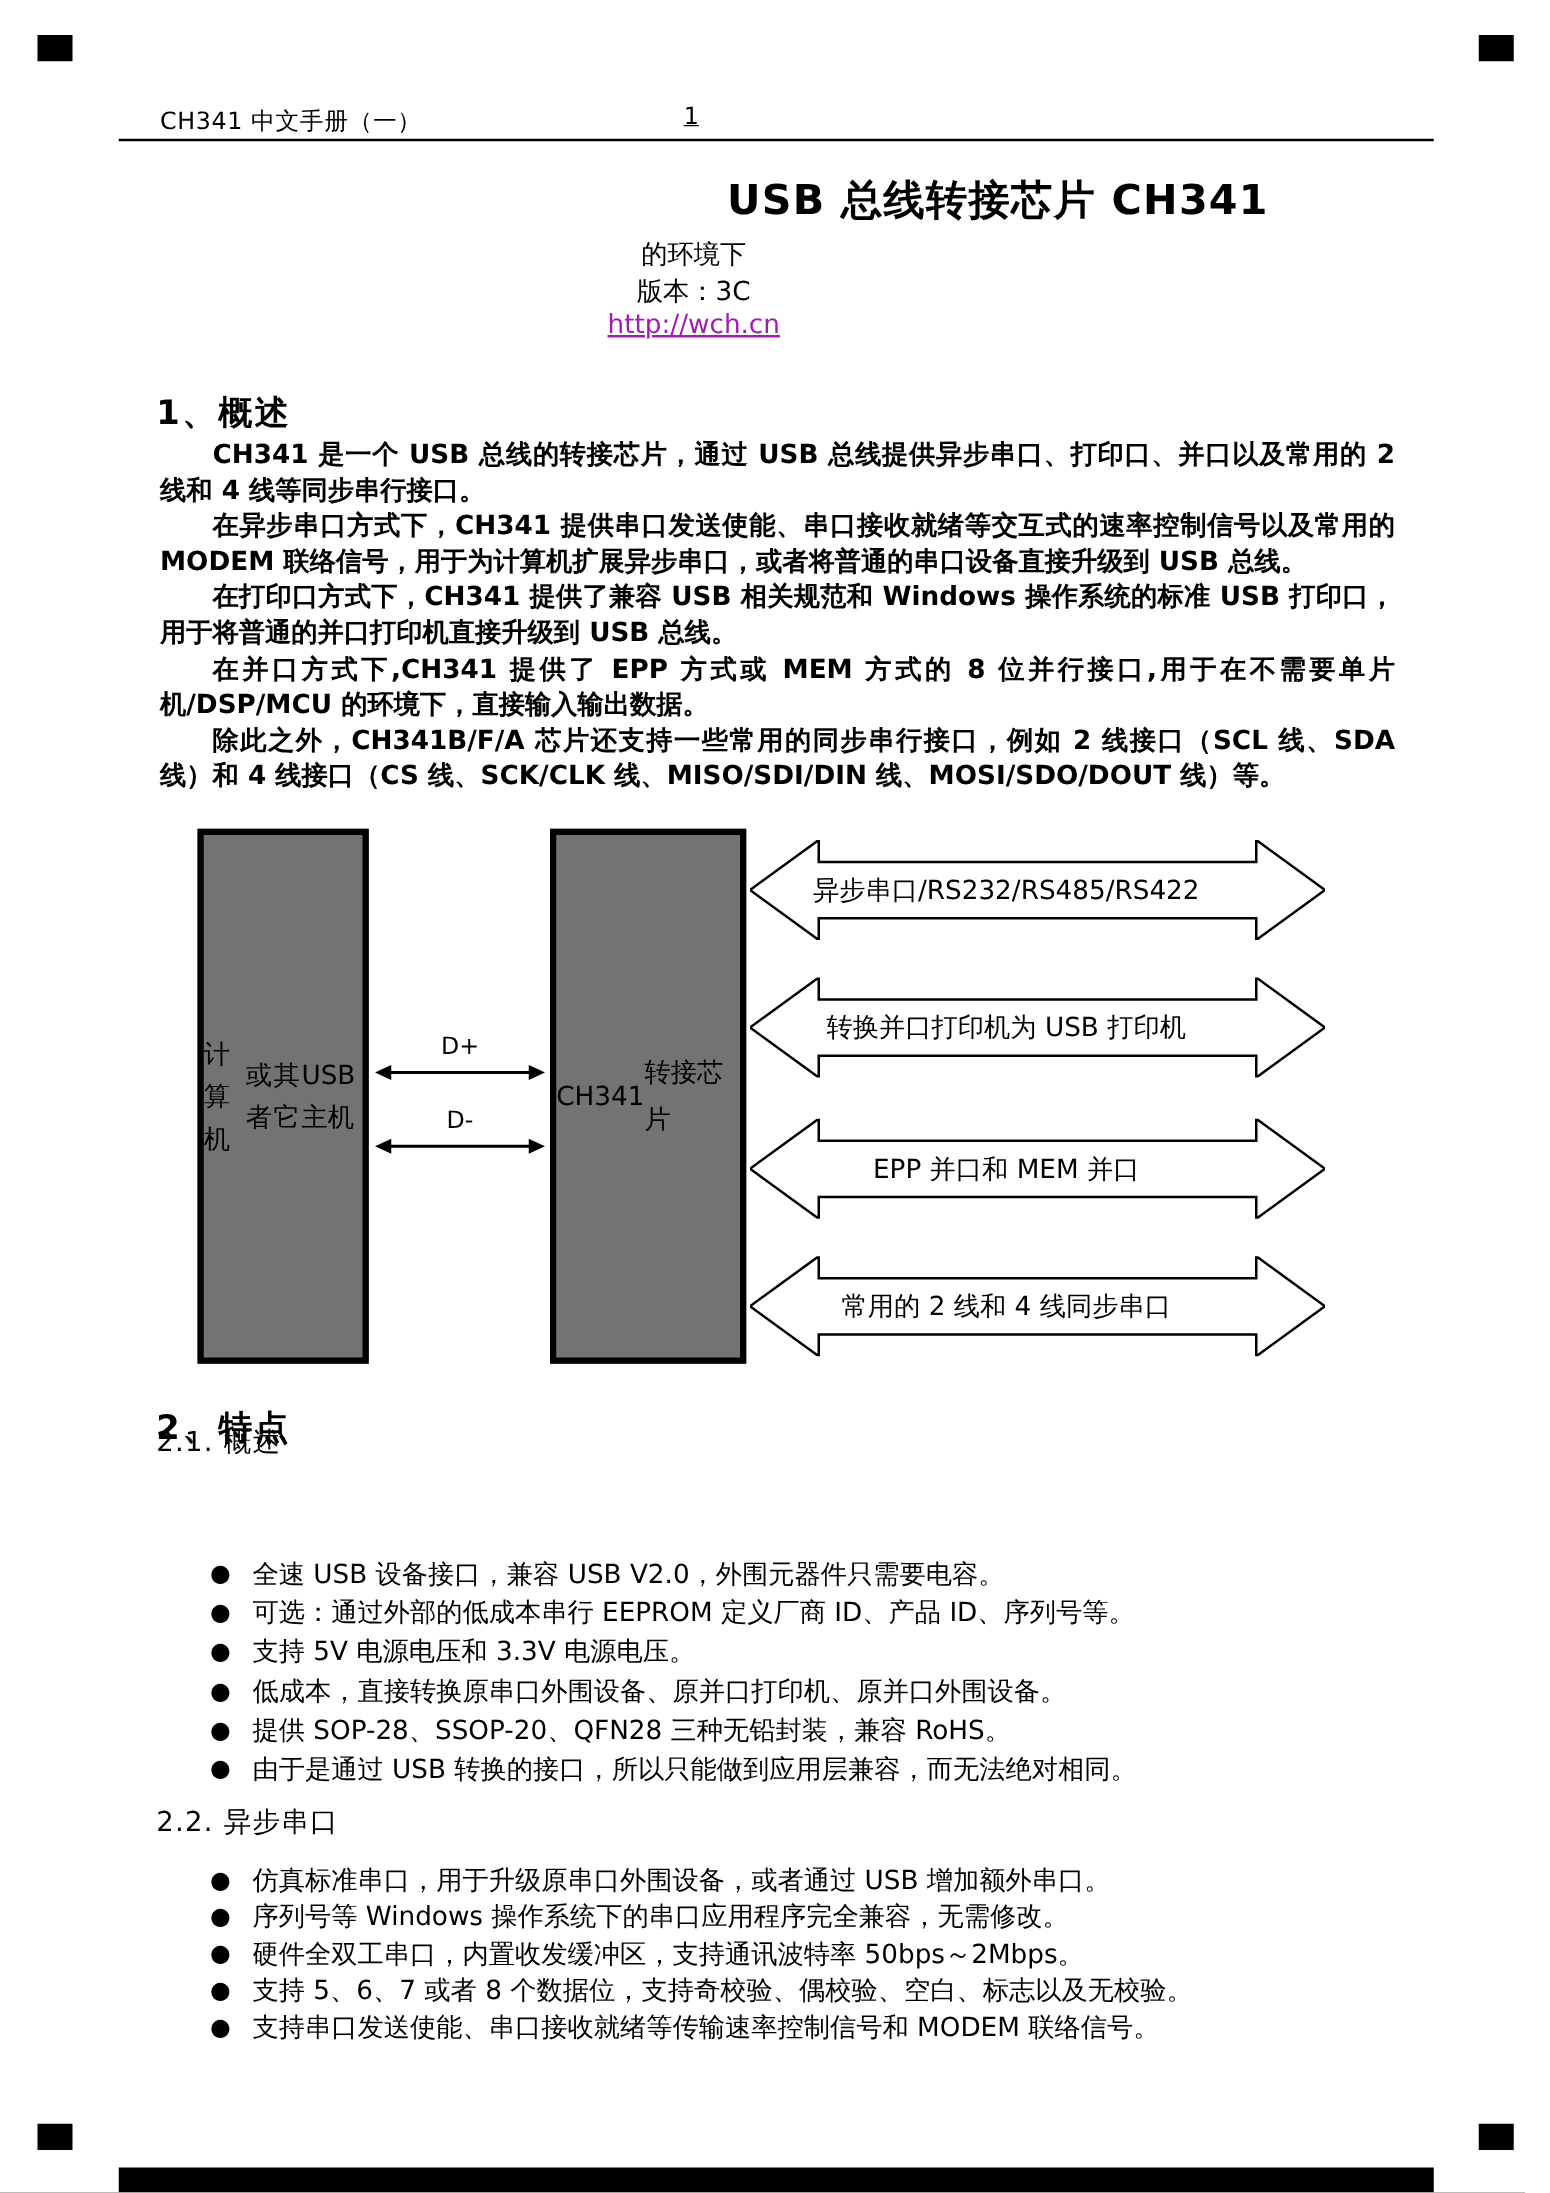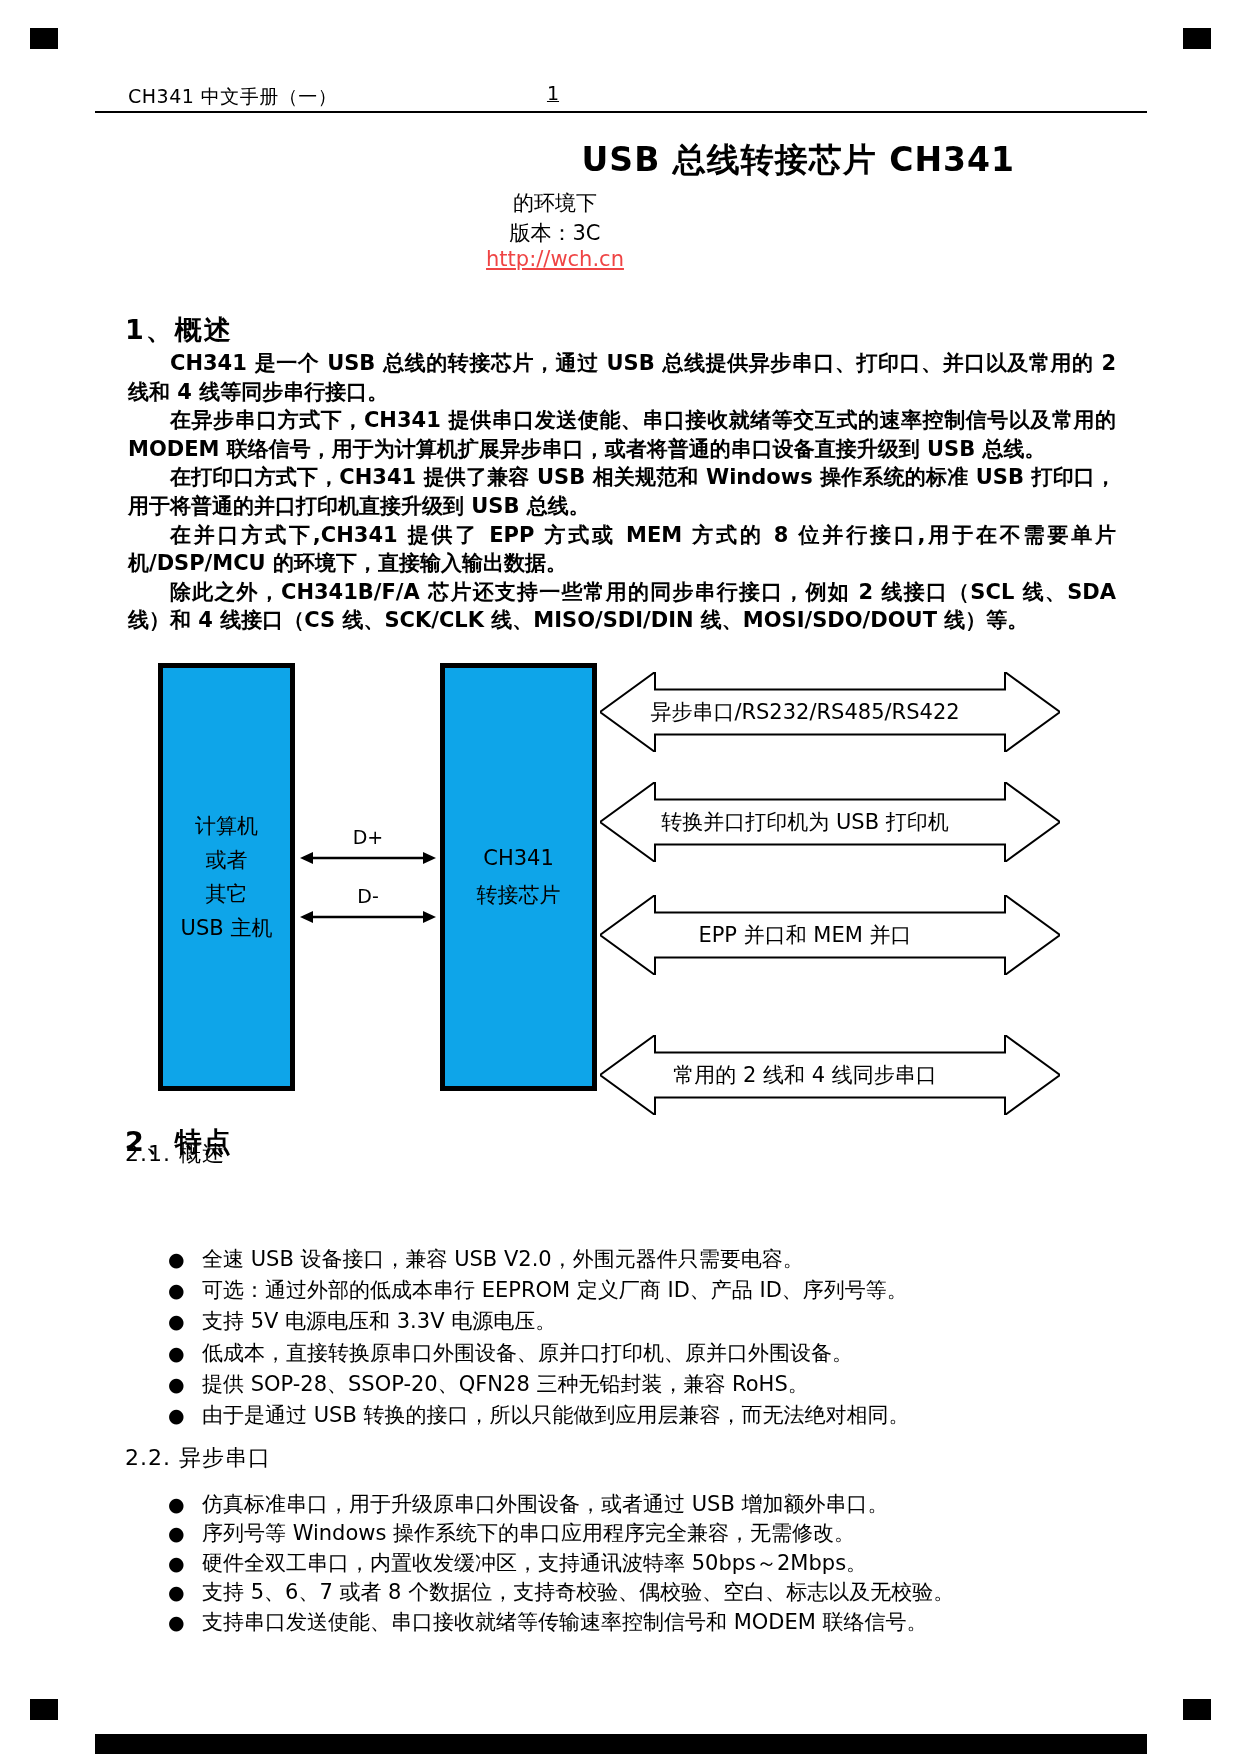--- a/index.html
+++ b/index.html
@@ -15,28 +15,28 @@
   .abs{position:absolute;}
   .corner-mark{position:absolute;width:28px;height:21px;background:#000;}
   .header-left{left:128px;top:84px;font-size:19px;letter-spacing:0.5px;}
   .page-number{left:538px;top:82px;width:30px;text-align:center;font-size:19px;text-decoration:underline;}
   .header-rule{left:95px;top:111px;width:1052px;height:2px;background:#000;}
   .centerband{left:95px;width:920px;text-align:center;}
   .doc-title{top:138px;font-size:33px;font-weight:bold;letter-spacing:1px;text-align:right;}
   .doc-sub{top:189px;font-size:21px;}
   .doc-ver{top:219px;font-size:21px;}
   .doc-link{top:247px;font-size:21px;}
-  .doc-link a{color:#ef4444;}
+  .doc-link a{color:#a21caf;}
   .h1{left:125px;top:312px;font-size:27px;font-weight:bold;letter-spacing:2px;}
   .paras{left:128px;top:349px;width:988px;font-size:21px;line-height:28.6px;text-align:justify;font-weight:bold;}
   .paras p{margin:0;text-indent:2em;}
   
-  .gbox{position:absolute;background:#0ea5e9;border:5px solid #000;box-sizing:border-box;
-        display:flex;flex-direction:column;justify-content:center;align-items:center;
-        font-size:21px;line-height:34px;text-align:center;}
+  .gbox{position:absolute;background:#737373;border:5px solid #000;box-sizing:border-box;
+        display:flex;flex-direction:row;justify-content:center;align-items:center;
+        font-size:21px;line-height:34px;}
   .left-box{left:158px;top:663px;width:137px;height:428px;}
   .chip-box{left:440px;top:663px;width:157px;height:428px;line-height:37px;}
   .usb-label{position:absolute;left:300px;width:136px;text-align:center;font-size:19px;}
   .usb-arrow{position:absolute;left:300px;width:136px;height:14px;}
   .block-arrow{position:absolute;left:600px;width:460px;height:80px;}
   .block-arrow svg{position:absolute;left:0;top:0;width:100%;height:100%;}
   .block-arrow .lbl{position:absolute;left:0;width:410px;top:50%;transform:translateY(-50%);
                     text-align:center;font-size:21px;white-space:nowrap;}
   .h2{left:125px;top:1124px;font-size:27px;font-weight:bold;letter-spacing:2px;}
   .h21{left:125px;top:1139px;font-size:22px;letter-spacing:1px;}
@@ -118,21 +118,21 @@
     <div class="lbl">转换并口打印机为 USB 打印机</div>
   </div>
 
   <div class="block-arrow" style="top:895px;">
     <svg viewBox="0 0 460 80" preserveAspectRatio="none">
       <polygon points="0,40 55,0 55,17.5 405,17.5 405,0 460,40 405,80 405,62.5 55,62.5 55,80" fill="#fff" stroke="#000" stroke-width="2"></polygon>
     </svg>
     <div class="lbl">EPP 并口和 MEM 并口</div>
   </div>
 
-  <div class="block-arrow" style="top:1035px;">
+  <div class="block-arrow" style="top:1005px;">
     <svg viewBox="0 0 460 80" preserveAspectRatio="none">
       <polygon points="0,40 55,0 55,17.5 405,17.5 405,0 460,40 405,80 405,62.5 55,62.5 55,80" fill="#fff" stroke="#000" stroke-width="2"></polygon>
     </svg>
     <div class="lbl">常用的 2 线和 4 线同步串口</div>
   </div>
 
   <div class="abs h2">2、特点</div>
 
   <div class="abs h21">2.1. 概述</div>
   <div class="abs blist blist1">

